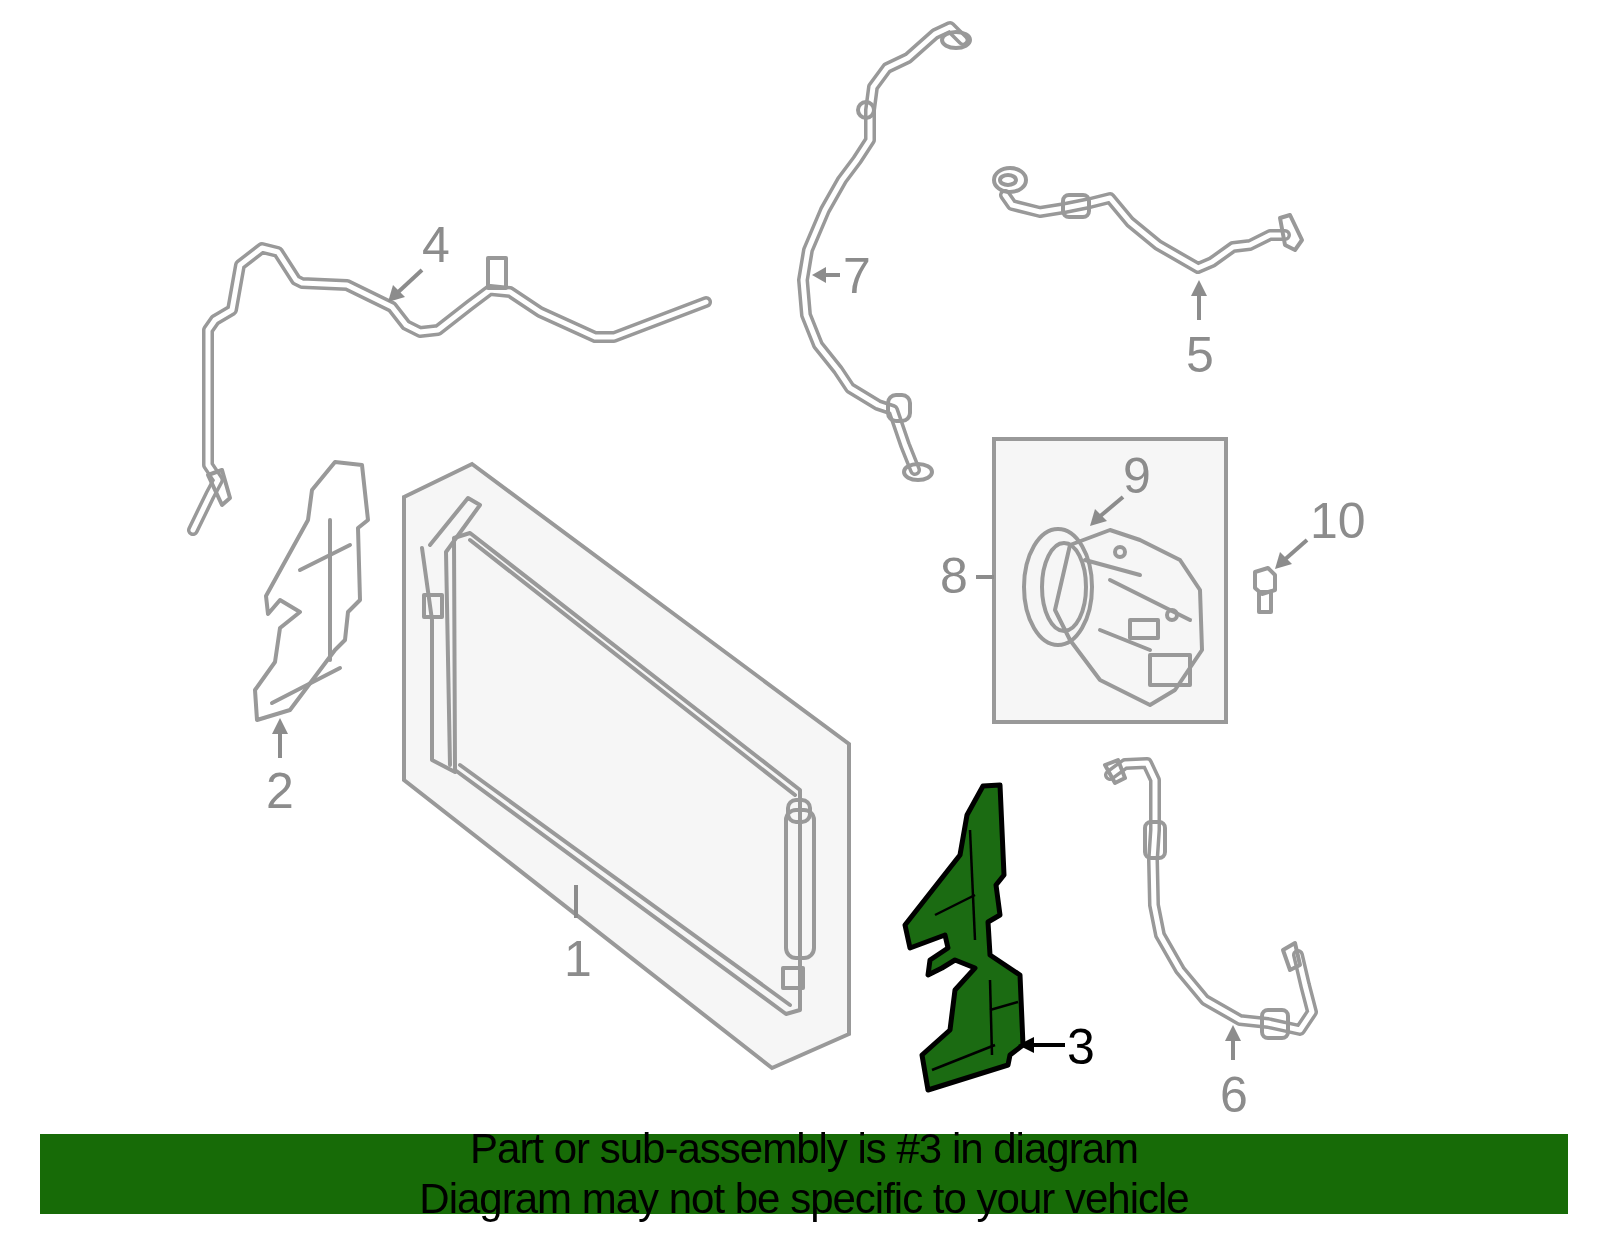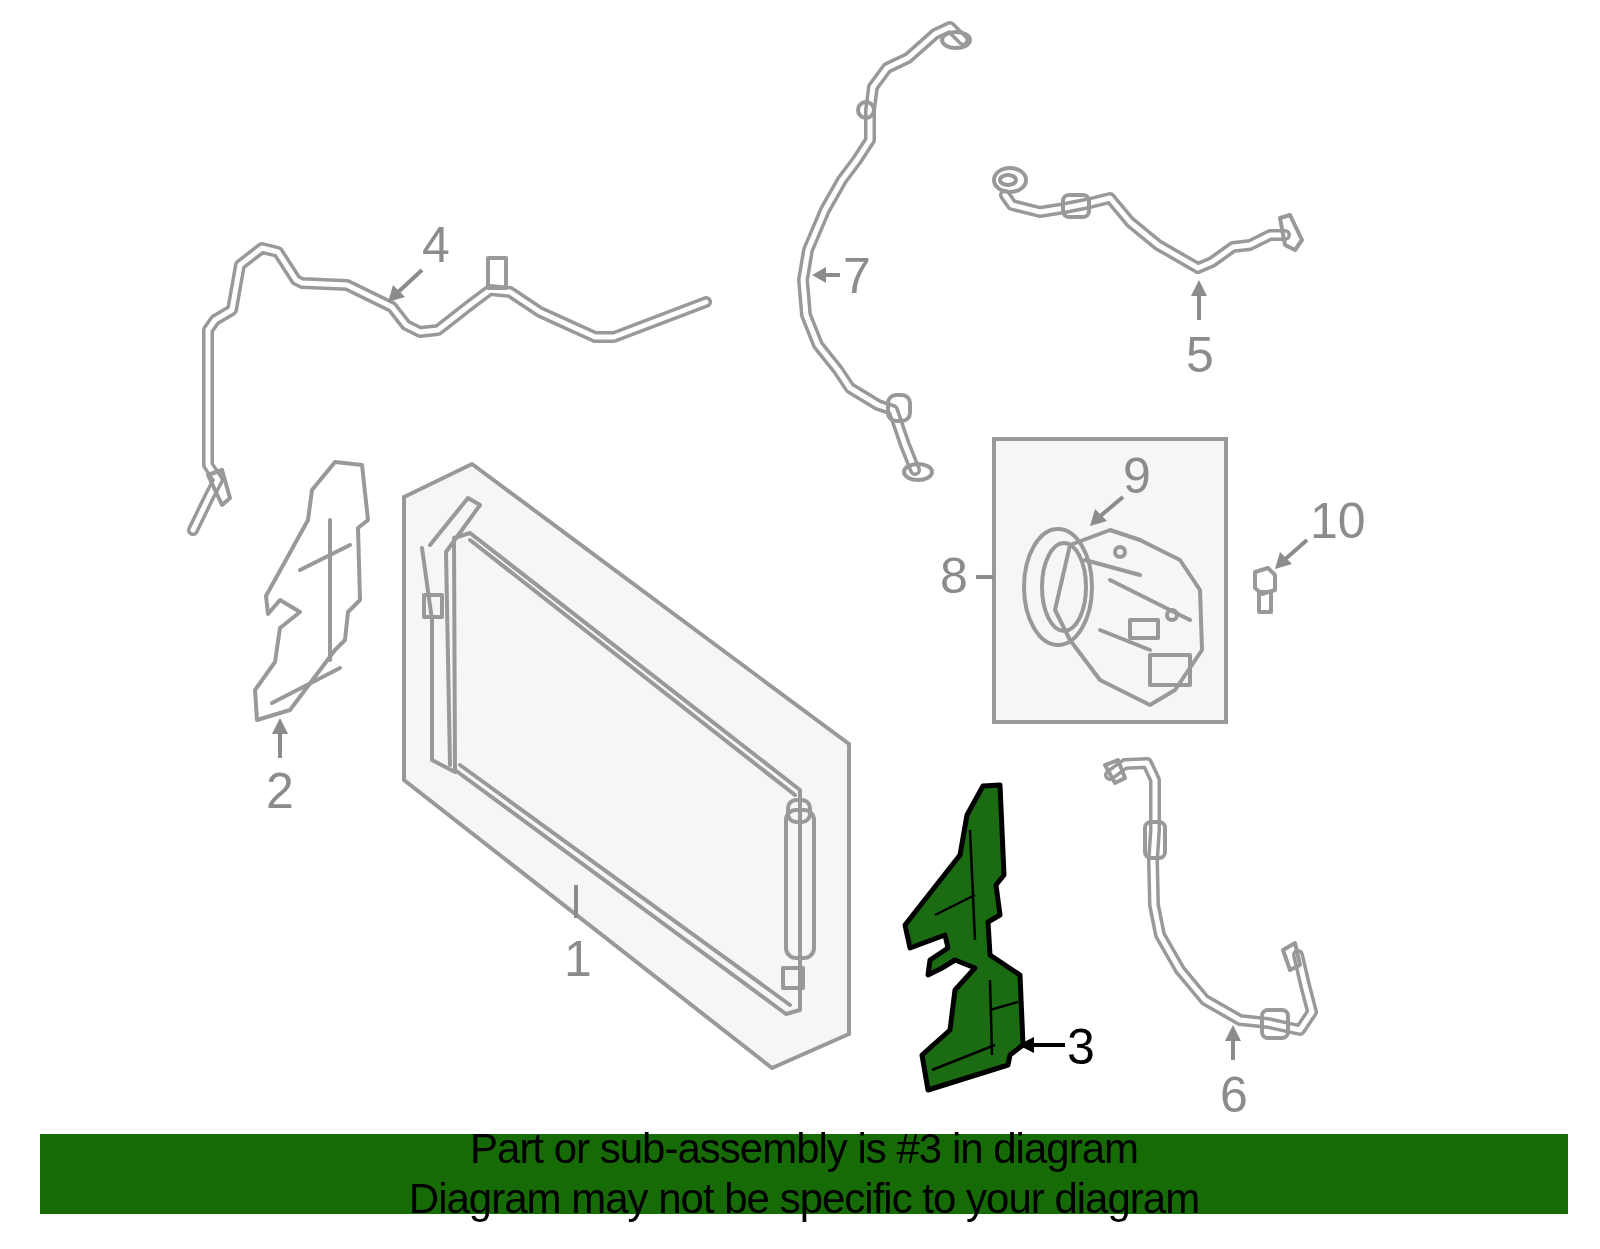--- a/index.html
+++ b/index.html
@@ -130,14 +130,14 @@
     <path class="part" fill="#fff" d="M1105,765 L1118,760 L1125,778 L1115,783 Z"></path>
     <path class="part" fill="#fff" d="M1283,950 L1295,943 L1300,965 L1290,970 Z"></path>
     <line class="leader" x1="1233" y1="1060" x2="1233" y2="1035"></line>
     <polygon points="1233,1025 1225,1041 1241,1041" fill="#8c8c8c"></polygon>
   </g>
   <text class="callout" x="1220" y="1112">6</text>
 </svg>
 
 <div id="banner">
   <span>Part or sub-assembly is #3 in diagram</span>
-  <span>Diagram may not be specific to your diagram</span>
+  <span>Diagram may not be specific to your vehicle</span>
 </div>
 
 </body></html>

